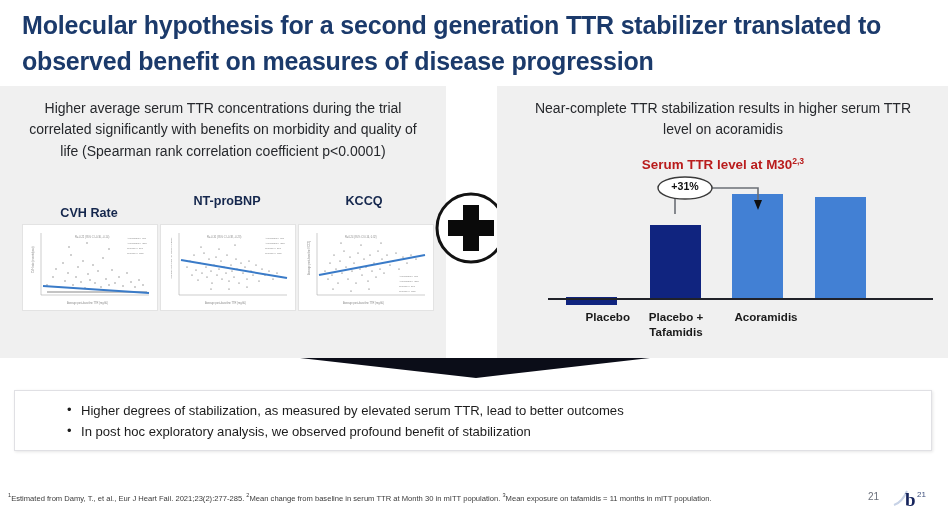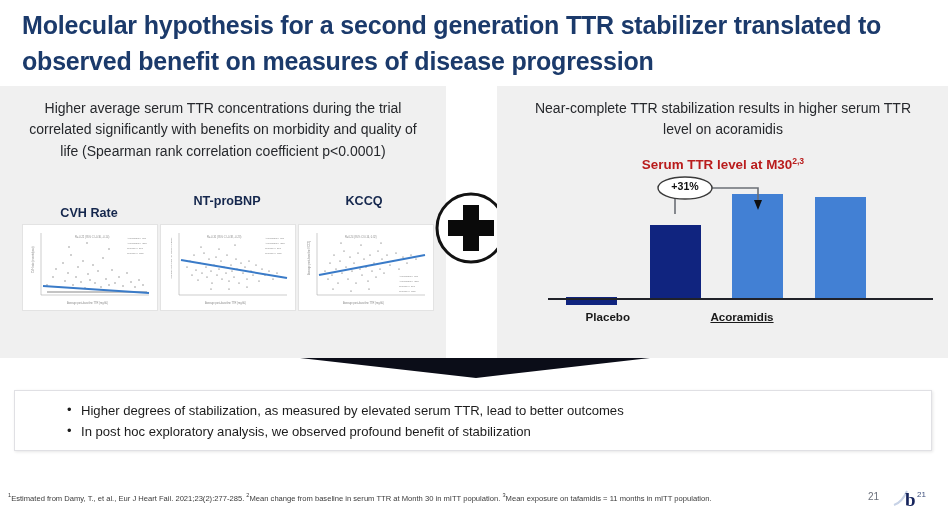--- a/index.html
+++ b/index.html
@@ -344,21 +344,22 @@
       <path d="M135 46 L135 20 L118 20" stroke="#6b6f76" stroke-width="1.6" fill="none"></path>
       <path d="M172 20 L218 20 L218 34" stroke="#6b6f76" stroke-width="1.6" fill="none"></path>
       <path d="M218 42 L214 32 L222 32 Z" fill="#101010"></path>
       <ellipse cx="145" cy="20" rx="27" ry="11" fill="#ffffff" stroke="#3a3a3a" stroke-width="1.4"></ellipse>
     </svg>
     <div class="callout-text" style="top:12px;left:119px;">+31%</div>
   </div>
 
   <div class="cat-labels">
     <div class="cat-label" style="left:14px;width:76px;text-align:right;">Placebo</div>
-    <div class="cat-label" style="left:164px;width:76px;text-decoration:underline;">Acoramidis</div>
+    <div class="cat-label" style="left:98px;width:76px;">Placebo + Tafamidis</div>
+    <div class="cat-label" style="left:188px;width:76px;">Acoramidis</div>
   </div>
 </div>
 
 <div id="down-chevron">
   <svg width="350" height="24" viewBox="0 0 350 24">
     <polygon points="0,2 350,2 176,22" fill="#0b0d18"></polygon>
   </svg>
 </div>
 
 <div id="bullet-box">

